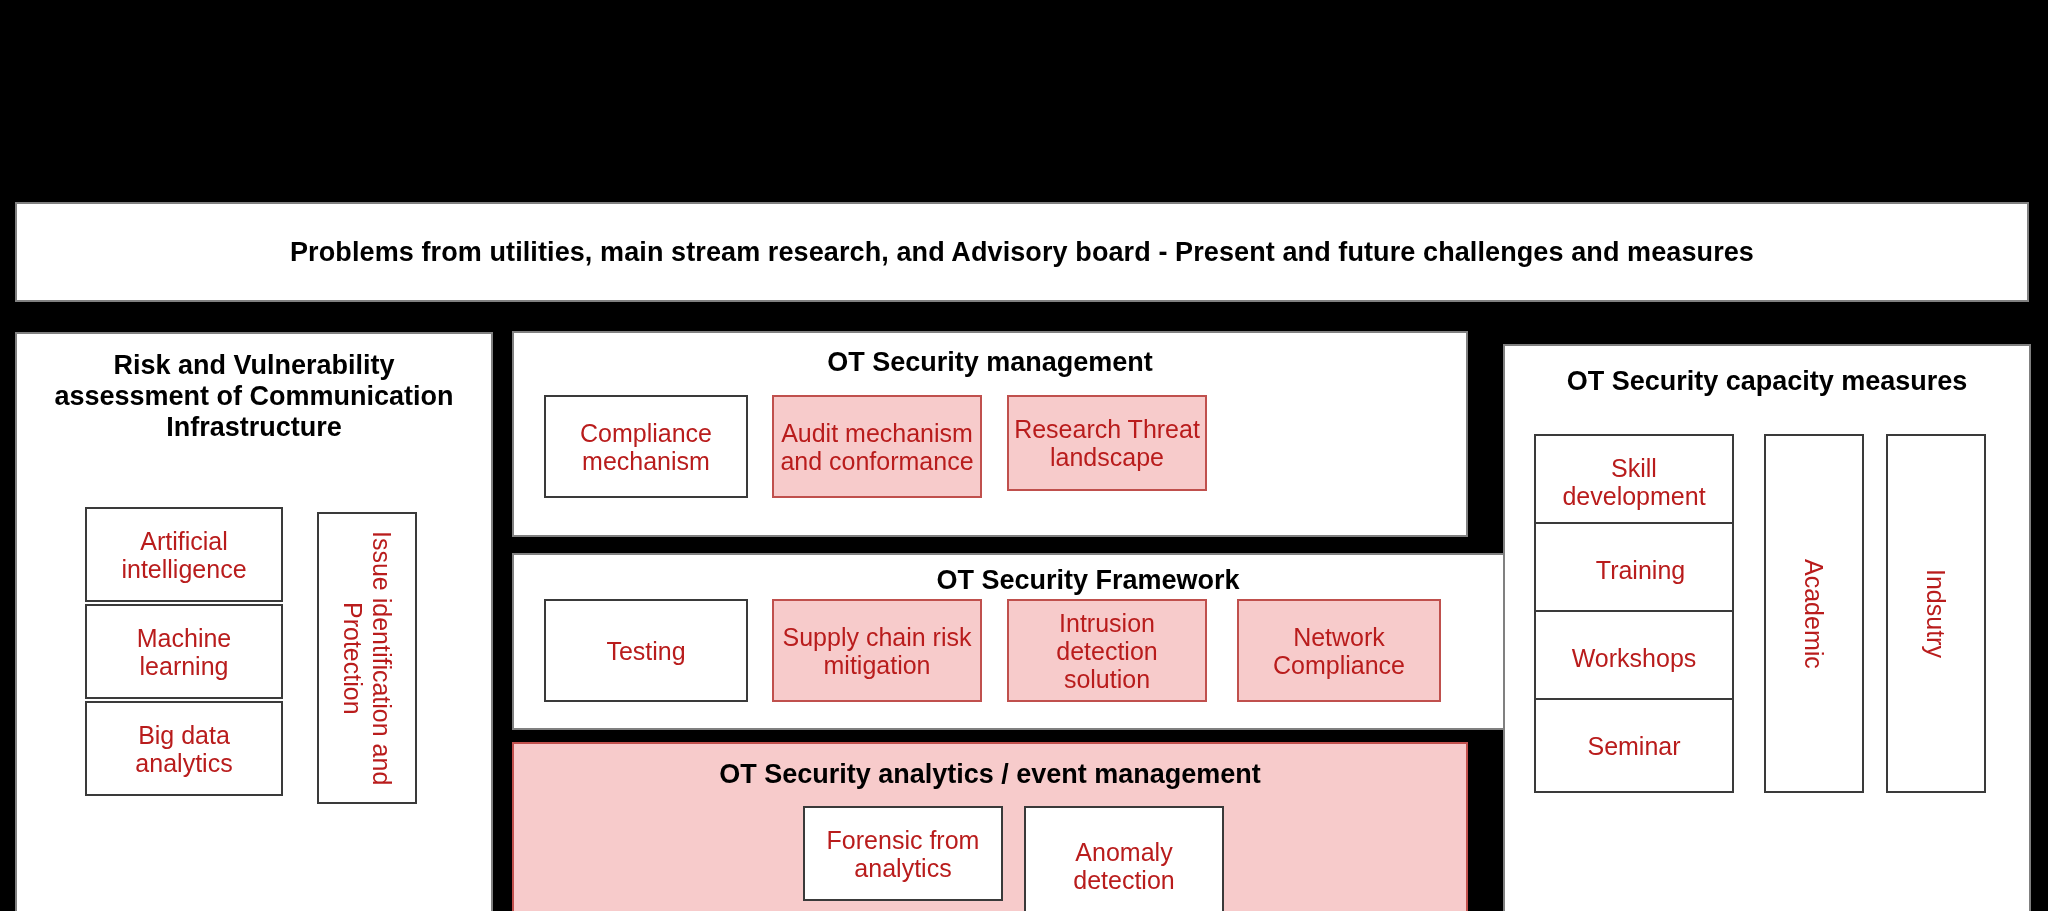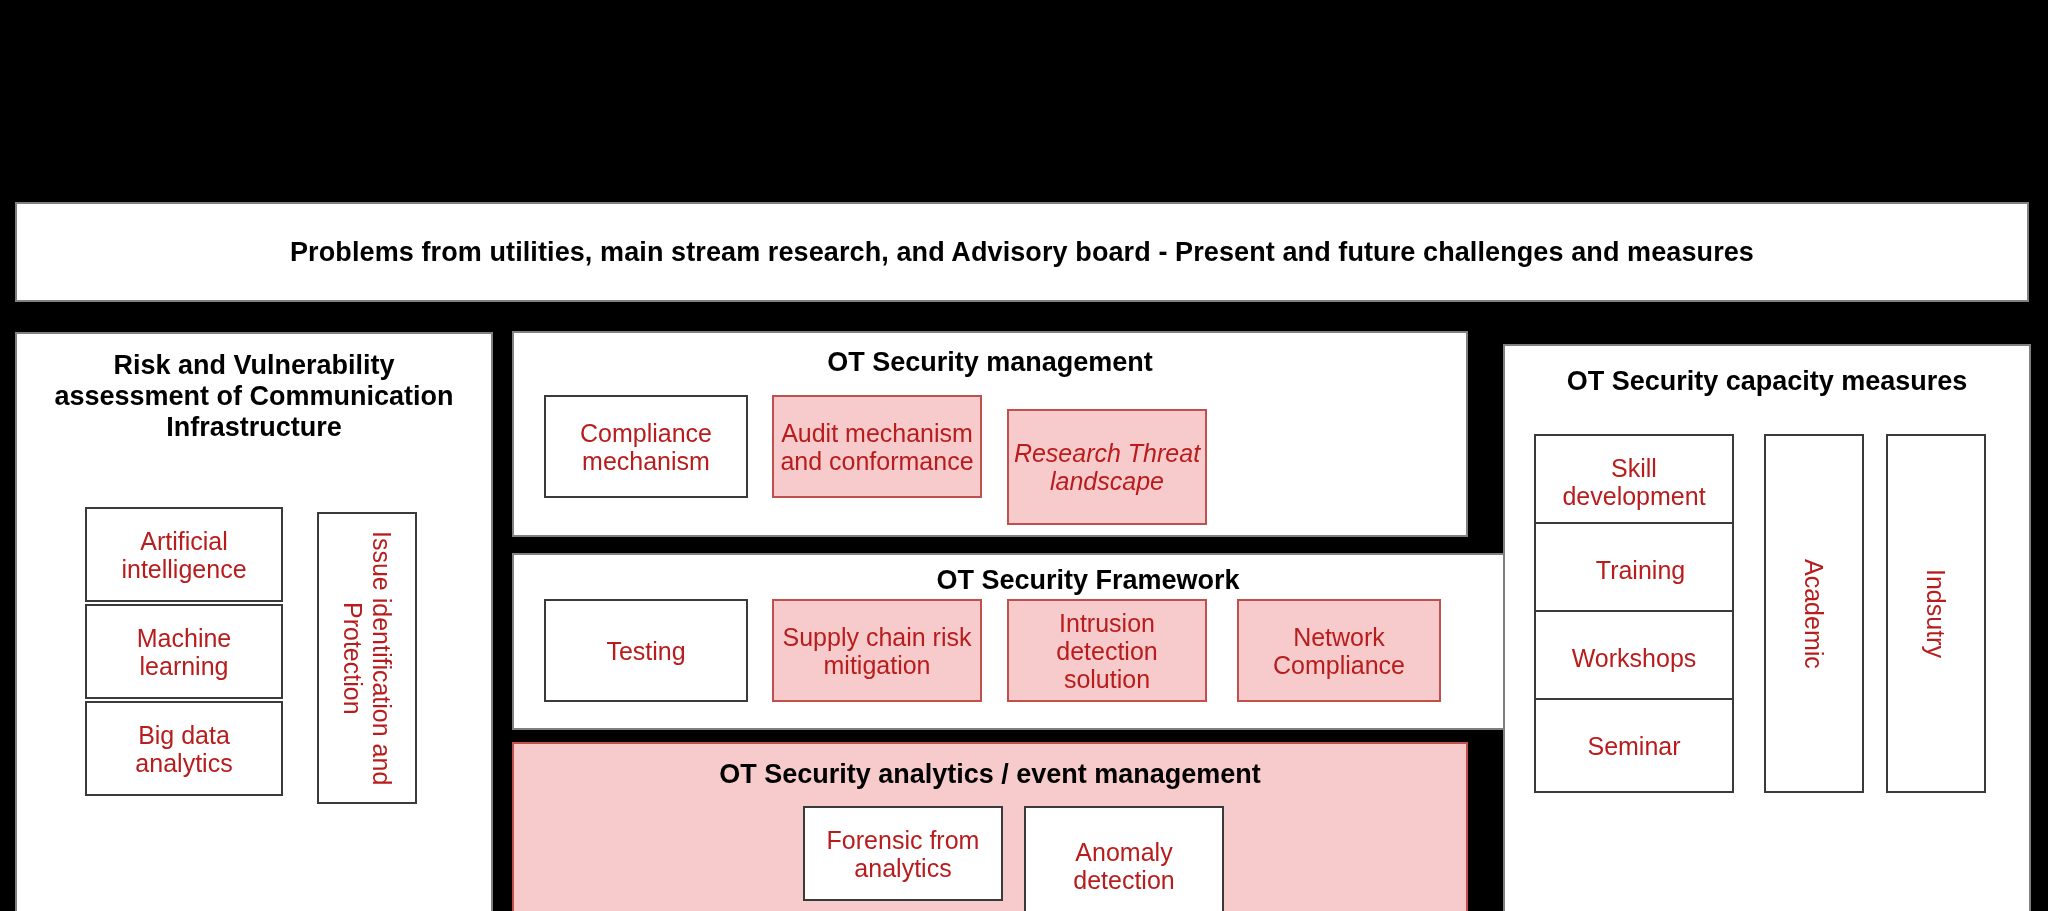--- a/index.html
+++ b/index.html
@@ -95,21 +95,21 @@
 
   <div class="panel" style="left:512px;top:294px;width:956px;height:206px;">
     <div class="panel-title" style="top:14px;">OT Security management</div>
 
     <div class="node" style="left:30px;top:62px;width:204px;height:103px;">
       <span>Compliance mechanism</span>
     </div>
     <div class="node pink" style="left:258px;top:62px;width:210px;height:103px;">
       <span>Audit mechanism and conformance</span>
     </div>
-    <div class="node pink" style="left:493px;top:76px;width:200px;height:116px;font-style:italic;">
+    <div class="node pink" style="left:493px;top:62px;width:200px;height:96px;">
       <span>Research Threat landscape</span>
     </div>
   </div>
 
   <div class="panel" style="left:512px;top:516px;width:1152px;height:177px;">
     <div class="panel-title" style="top:10px;">OT Security Framework</div>
 
     <div class="node" style="left:30px;top:44px;width:204px;height:103px;">
       <span>Testing</span>
     </div>

